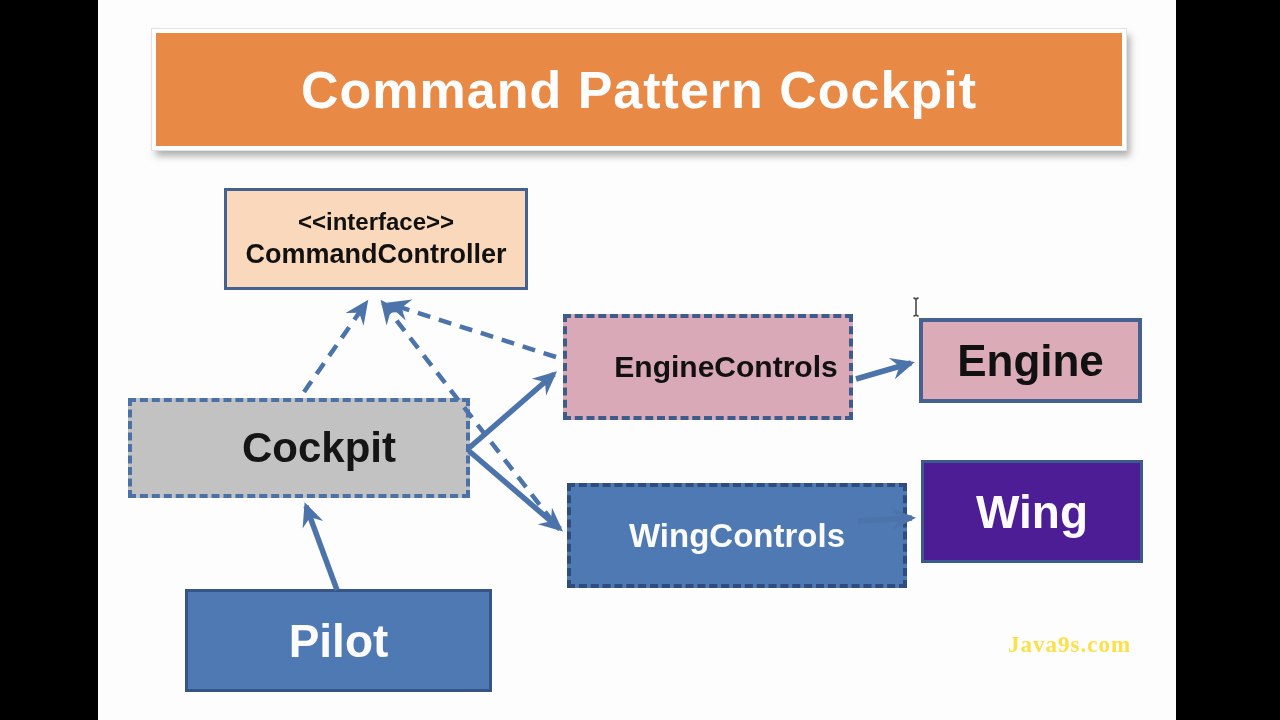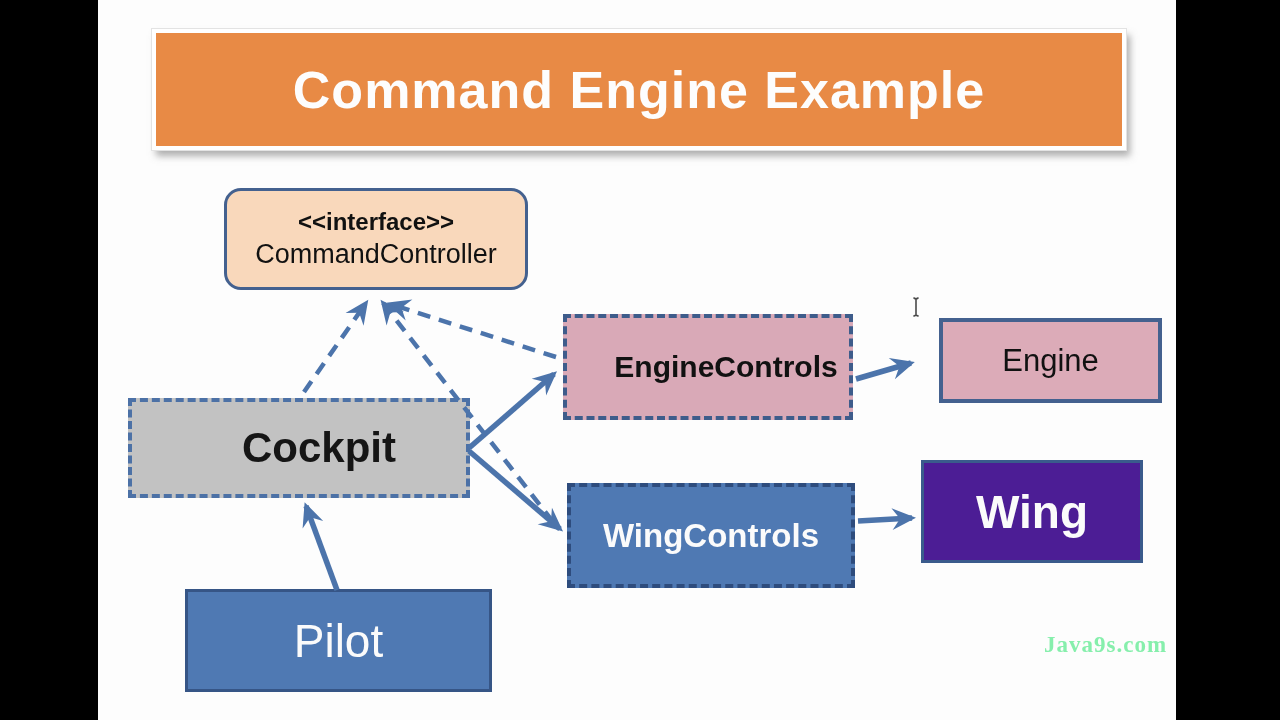--- a/index.html
+++ b/index.html
@@ -16,61 +16,61 @@
             box-shadow: 0 0 0 1px #E3E3E3, 4px 6px 7px rgba(110,110,110,0.55);
             display: flex; align-items: center; justify-content: center; z-index: 1; }
   .banner h1 { color: #FDFDFD; font-size: 52px; font-weight: bold; letter-spacing: 1px; }
 
   
   .node { position: absolute; display: flex; flex-direction: column;
           align-items: center; justify-content: center; z-index: 1; text-align: center; }
   .n-interface { left: 224px; top: 188px; width: 304px; height: 102px;
                  border: 3px solid #44618F; line-height: 1.3; }
   .n-interface .stereo { font-size: 24px; font-weight: bold; color: #111; }
-  .n-interface .iname  { font-size: 27px; font-weight: normal; color: #111; }
+  .n-interface .iname  { font-size: 27px; font-weight: bold; color: #111; }
   .n-cockpit { left: 128px; top: 398px; width: 342px; height: 100px;
                border: 4px dashed #4C71A6; font-size: 42px; font-weight: bold; color: #151515; padding-left: 40px; }
   .n-enginecontrols { left: 563px; top: 314px; width: 290px; height: 106px;
                       border: 4px dashed #3E5C8B; font-size: 30px; font-weight: bold; color: #111; }
   .n-engine { left: 919px; top: 318px; width: 223px; height: 85px;
-              border: 4px solid #44618F; font-size: 31px; font-weight: normal; color: #111; margin-left: 20px; }
-  .n-wingcontrols { left: 567px; top: 483px; width: 288px; height: 105px;
+              border: 4px solid #44618F; font-size: 44px; font-weight: bold; color: #111; }
+  .n-wingcontrols { left: 567px; top: 483px; width: 340px; height: 105px;
                     border: 4px dashed #2E4C7D; font-size: 33px; font-weight: bold; color: #FBFBFB; }
   .n-wing { left: 921px; top: 460px; width: 222px; height: 103px;
             border: 3px solid #3A5B8C; font-size: 46px; font-weight: bold; color: #FBFBFB; }
   .n-pilot { left: 185px; top: 589px; width: 307px; height: 103px;
-             border: 3px solid #365586; font-size: 46px; font-weight: normal; color: #FBFBFB; }
+             border: 3px solid #365586; font-size: 46px; font-weight: bold; color: #FBFBFB; }
 
   
   #edges { position: absolute; left: 0; top: 0; width: 1280px; height: 720px;
            z-index: 2; pointer-events: none; }
   .edge { stroke: var(--arrow); fill: none; }
   .edge.solid  { stroke-width: 5.5px; }
   .edge.dashed { stroke-width: 4.5px; stroke-dasharray: 13 9; }
   .ahp { fill: var(--arrow); }
 
   
-  .watermark { position: absolute; left: 1044px; top: 632px; z-index: 1;
+  .watermark { position: absolute; left: 1008px; top: 632px; z-index: 1;
                font-family: "Liberation Serif", serif; font-weight: bold;
-               font-size: 23px; color: #86efac; letter-spacing: 1px; }
+               font-size: 23px; color: #fde047; letter-spacing: 1px; }
 
   
   .cursor { position: absolute; left: 911px; top: 296px; z-index: 3; }
 </style>
 </head>
 <body>
 
 <div id="frame">
   <div id="stage"></div>
 
   <div class="banner">
-    <h1>Command Engine Example</h1>
+    <h1>Command Pattern Cockpit</h1>
   </div>
 
-  <div class="node n-interface" style="background-color: rgb(249, 216, 187); border-color: rgb(68, 97, 143); border-radius: 17px;">
+  <div class="node n-interface" style="background-color: rgb(249, 216, 187); border-color: rgb(68, 97, 143);">
     <div class="stereo">&lt;&lt;interface&gt;&gt;</div>
     <div class="iname">CommandController</div>
   </div>
 
   <div class="node n-cockpit" style="background-color: rgb(194, 194, 194); border-color: rgb(76, 113, 166);">Cockpit</div>
 
   <div class="node n-enginecontrols" style="background-color: rgb(217, 169, 183); border-color: rgb(62, 92, 139); padding-left: 36px;">EngineControls</div>
 
   <div class="node n-engine" style="background-color: rgb(220, 171, 184); border-color: rgb(68, 97, 143);">Engine</div>
 

